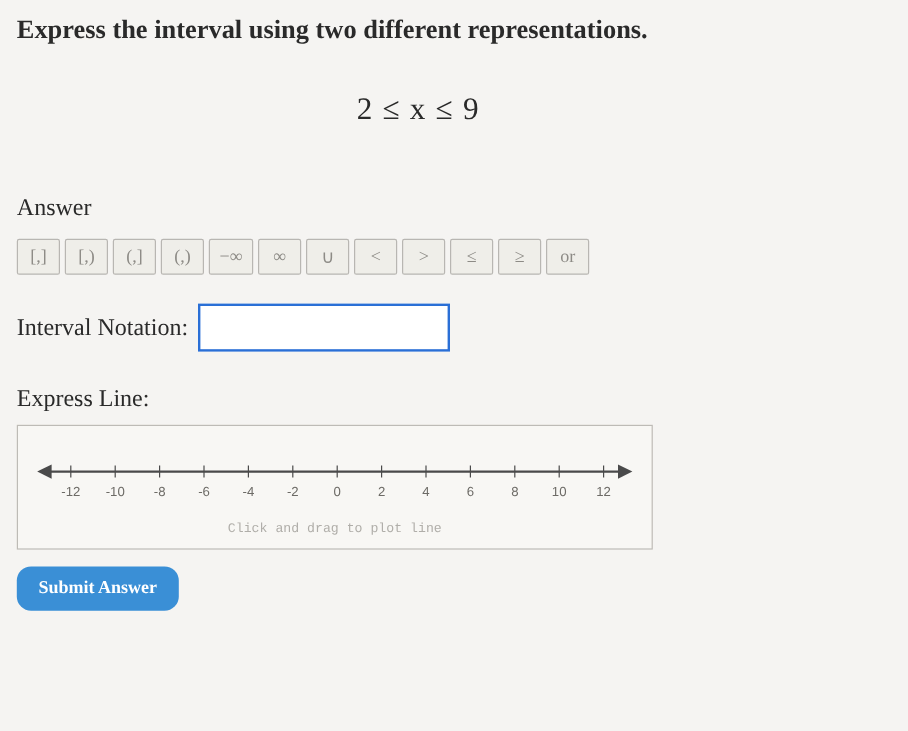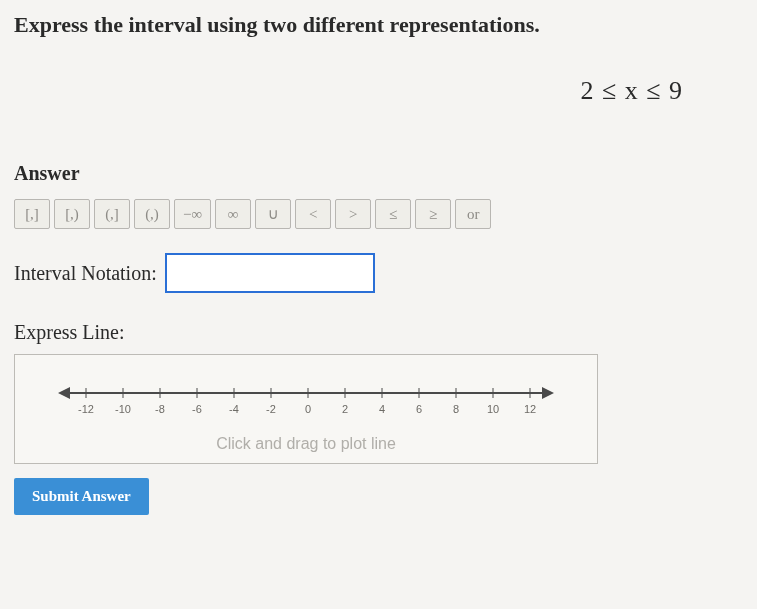--- a/index.html
+++ b/index.html
@@ -10,30 +10,30 @@
     background: #f5f4f2;
     color: #2a2a2a;
     width: 757px;
   }
   .question {
     font-size: 22px;
     margin-bottom: 38px;
     font-weight: bold;
   }
   .expression {
-    text-align: right;
+    text-align: center;
     font-size: 26px;
     font-family: 'Times New Roman', serif;
     padding-right: 60px;
     margin-bottom: 56px;
     letter-spacing: 1px;
   }
   .answer-label {
     font-size: 20px;
-    font-weight: bold;
+    font-weight: normal;
     margin-bottom: 14px;
   }
   .symbol-row {
     display: flex;
     gap: 4px;
     margin-bottom: 24px;
   }
   .sym-btn {
     border: 1px solid #b8b6b2;
     background: #efeee9;
@@ -63,42 +63,42 @@
     background: #fff;
     height: 40px;
     width: 210px;
     padding: 4px 8px;
     font-size: 18px;
     font-family: Georgia, serif;
   }
   .numline-box {
     border: 1px solid #bdbbb6;
     background: #f8f7f4;
-    width: 584px;
+    width: 530px;
     padding: 18px 14px 10px 14px;
     margin-bottom: 14px;
   }
   .numline-svg { display:block; width:100%; height:60px; }
   .hint {
     text-align: center;
-    font-size: 16px;
+    font-size: 11px;
     color: #b0aea9;
-    font-family: Liberation Sans, sans-serif;
+    font-family: Liberation Mono, monospace;
     margin-top: 2px;
   }
   .submit {
     background: #3a8fd6;
     color: #fff;
     border: none;
     font-family: Georgia, serif;
     font-weight: bold;
     font-size: 15px;
     padding: 10px 18px;
     cursor: pointer;
-    border-radius: 2px;
+    border-radius: 12px;
   }
 </style>
 </head>
 <body>
 
 
 
 <div class="question">Express the interval using two different representations.</div>
 
 <div class="expression">2 ≤ x ≤ 9</div>

